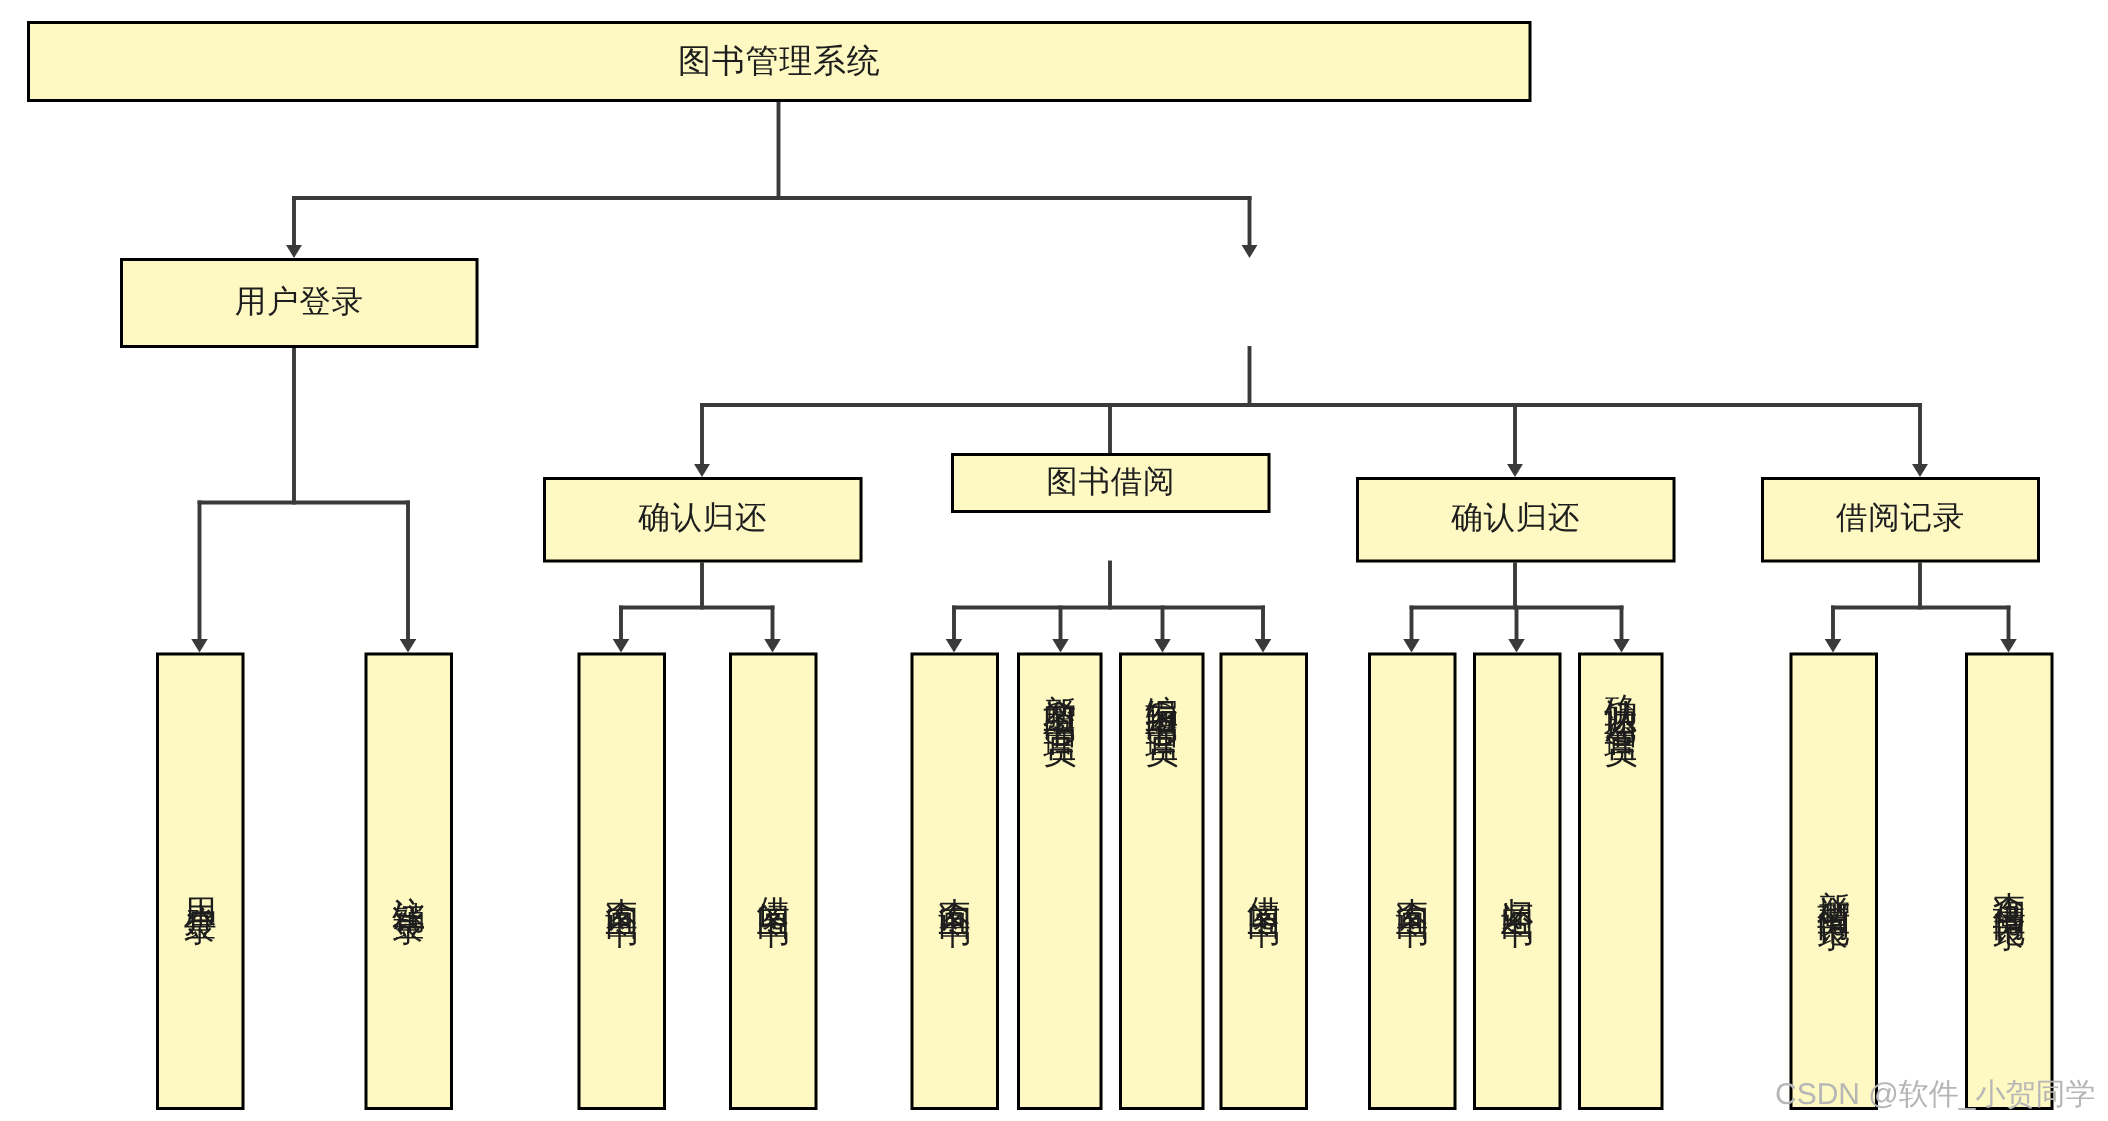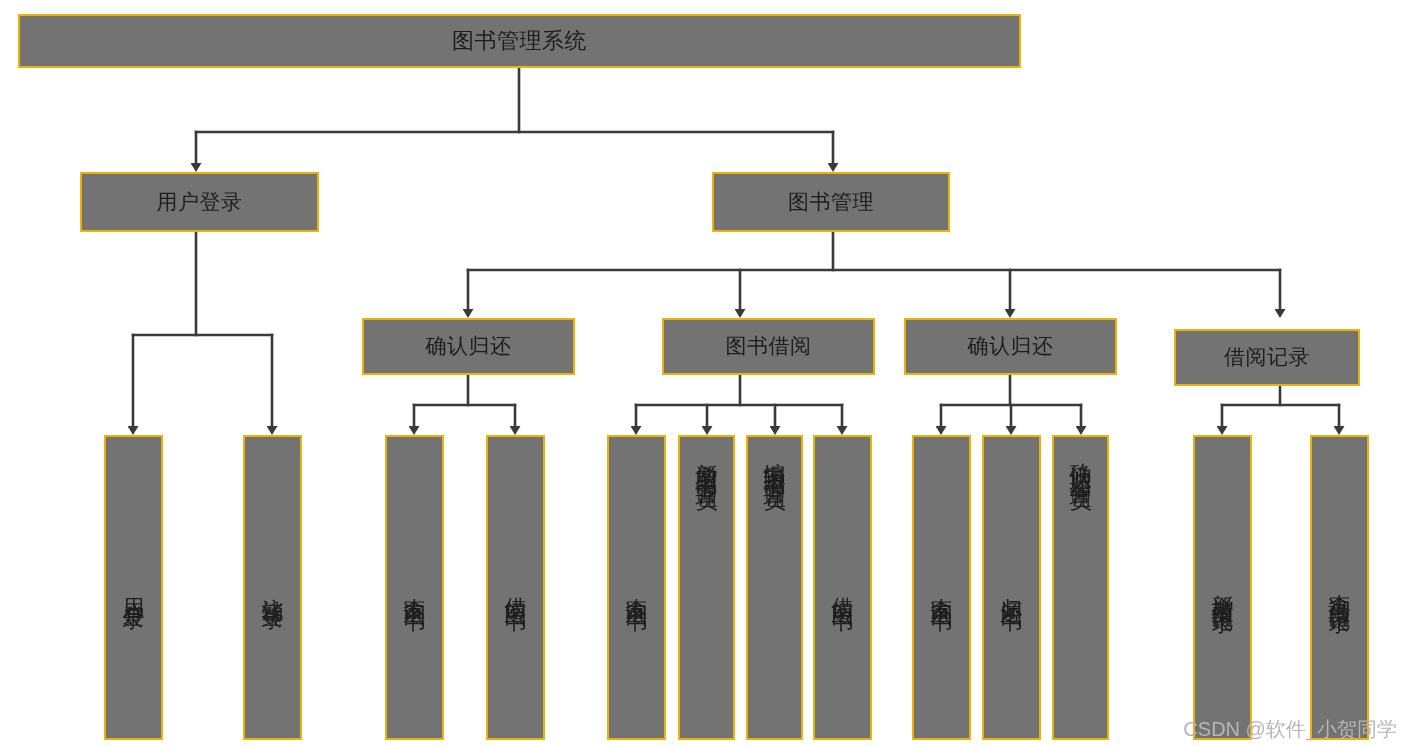--- a/index.html
+++ b/index.html
@@ -22,22 +22,22 @@
     position: absolute;
     left: 0;
     top: 0;
     width: 1405px;
     height: 747px;
     pointer-events: none;
   }
   .node {
     position: absolute;
     box-sizing: border-box;
-    background: #737373;
-    border: 2px solid #eab308;
+    background: #fef9c3;
+    border: 2px solid #000000;
     display: flex;
     align-items: center;
     justify-content: center;
     z-index: 2;
   }
   .node .lbl {
     color: #1d1d1d;
     line-height: 1.05;
     text-align: center;
     white-space: pre-line;
@@ -136,37 +136,34 @@
   </svg>
 
   <div class="node horiz root" style="left:18px; top:14px; width:1003px; height:54px;">
     <span class="lbl">图书管理系统</span>
   </div>
 
   <div class="node horiz" style="left:80px; top:172px; width:239px; height:60px;">
     <span class="lbl">用户登录</span>
   </div>
 
-  <div class="node horiz" style="left:712px; top:172px; width:238px; height:60px;">
-    <span class="lbl">图书管理</span>
-  </div>
 
   <div class="node horiz" style="left:362px; top:318px; width:213px; height:57px;">
     <span class="lbl">确认归还</span>
   </div>
 
-  <div class="node horiz" style="left:634px; top:318px; width:213px; height:57px;margin-left:28px;">
+  <div class="node horiz" style="left:634px; top:302px; width:213px; height:40px;">
     <span class="lbl">图书借阅</span>
   </div>
 
   <div class="node horiz" style="left:904px; top:318px; width:213px; height:57px;">
     <span class="lbl">确认归还</span>
   </div>
 
-  <div class="node horiz" style="left:1174px; top:329px; width:186px; height:57px;justify-content:center;">
+  <div class="node horiz" style="left:1174px; top:318px; width:186px; height:57px;justify-content:center;">
     <span class="lbl">借阅记录</span>
   </div>
 
   <div class="node vert" style="left:104px; top:435px; width:59px; height:305px;">
     <span class="lbl">用户登录</span>
   </div>
 
   <div class="node vert" style="left:243px; top:435px; width:59px; height:305px;">
     <span class="lbl">注销登录</span>
   </div>

